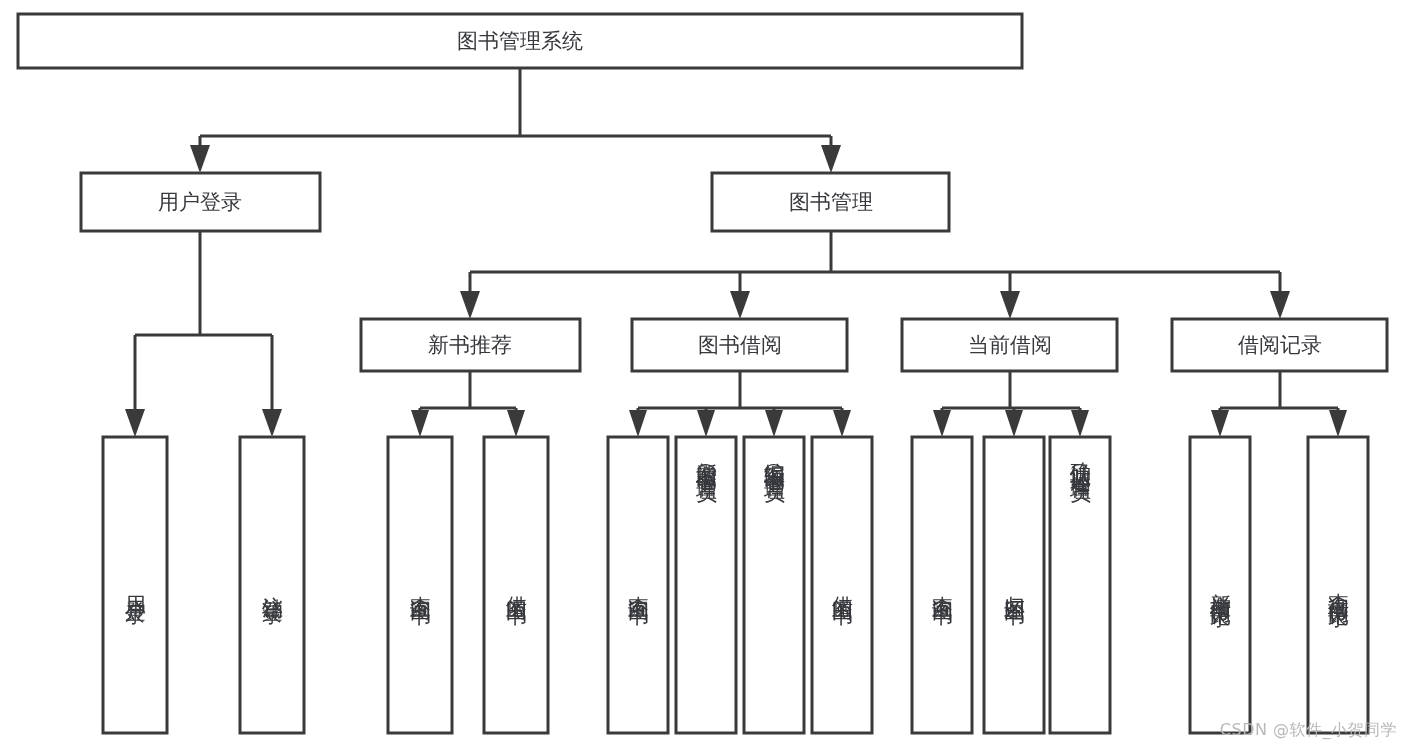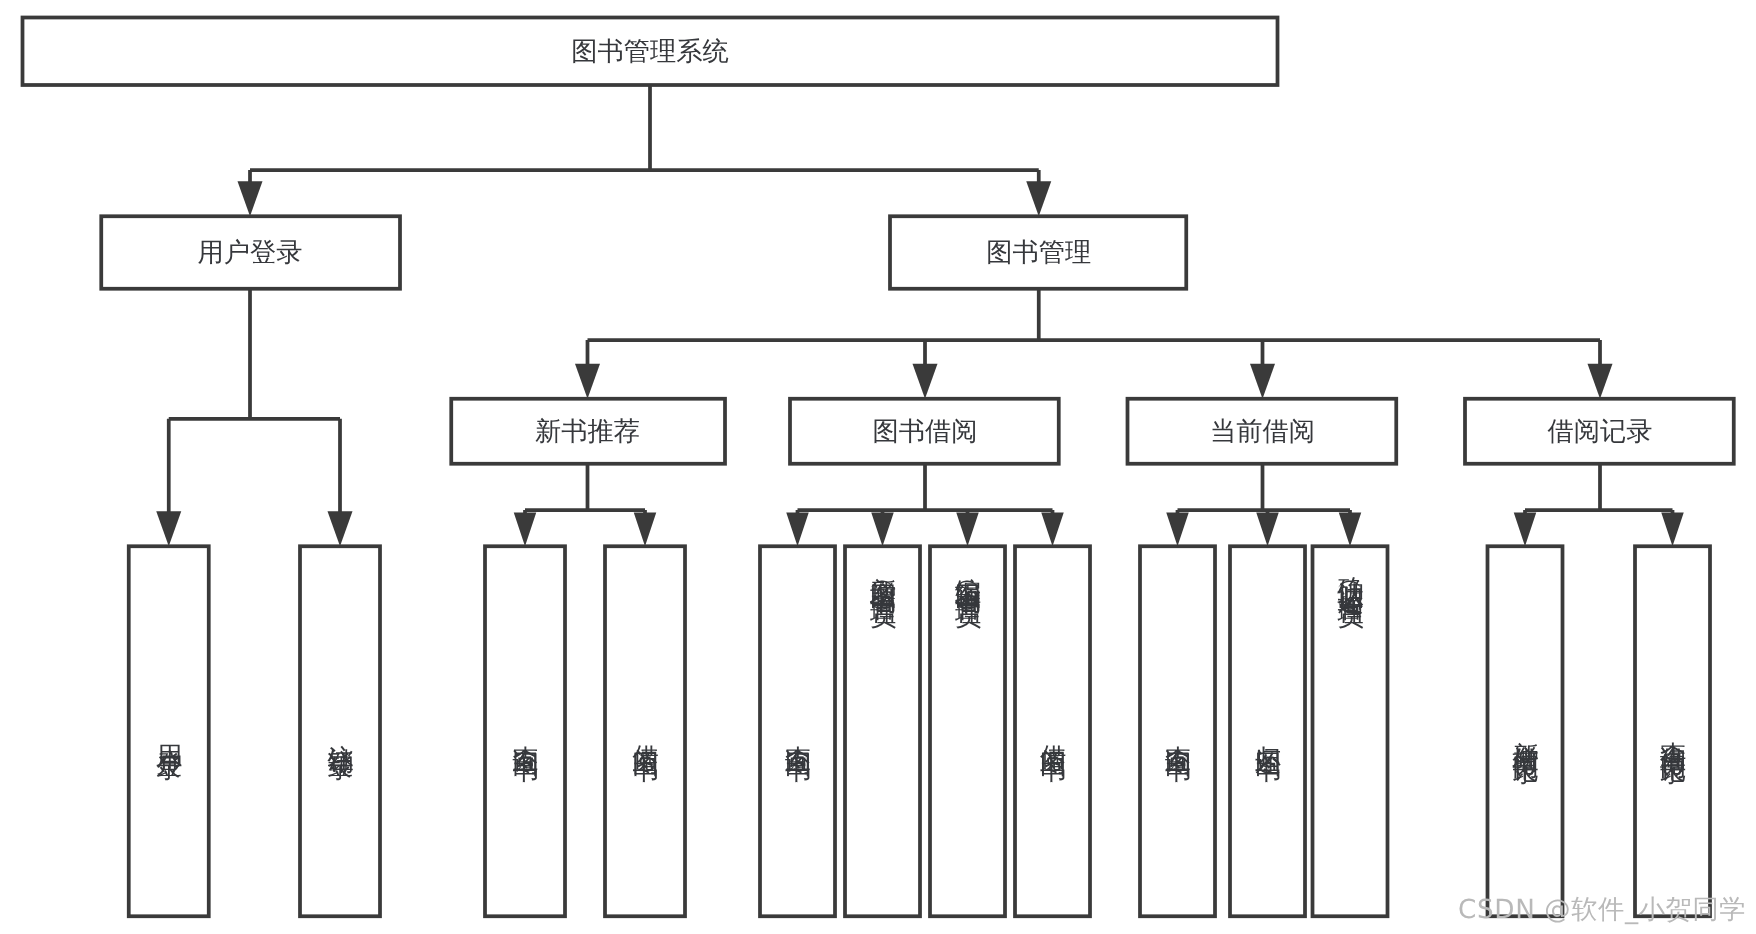--- a/index.html
+++ b/index.html
@@ -64,21 +64,21 @@
     letter-spacing: 3px;
     color: #36383c;
     white-space: nowrap;
     text-align: center;
   }
   .watermark {
     position: absolute;
     right: 8px;
     bottom: 6px;
     font-family: "DejaVu Sans", "Liberation Sans", sans-serif;
-    font-size: 21px;
+    font-size: 16px;
     color: #b9b9b9;
     letter-spacing: 0.5px;
     white-space: nowrap;
   }
 </style>
 </head>
 <body>
 
 <div id="diagram-root">
 

